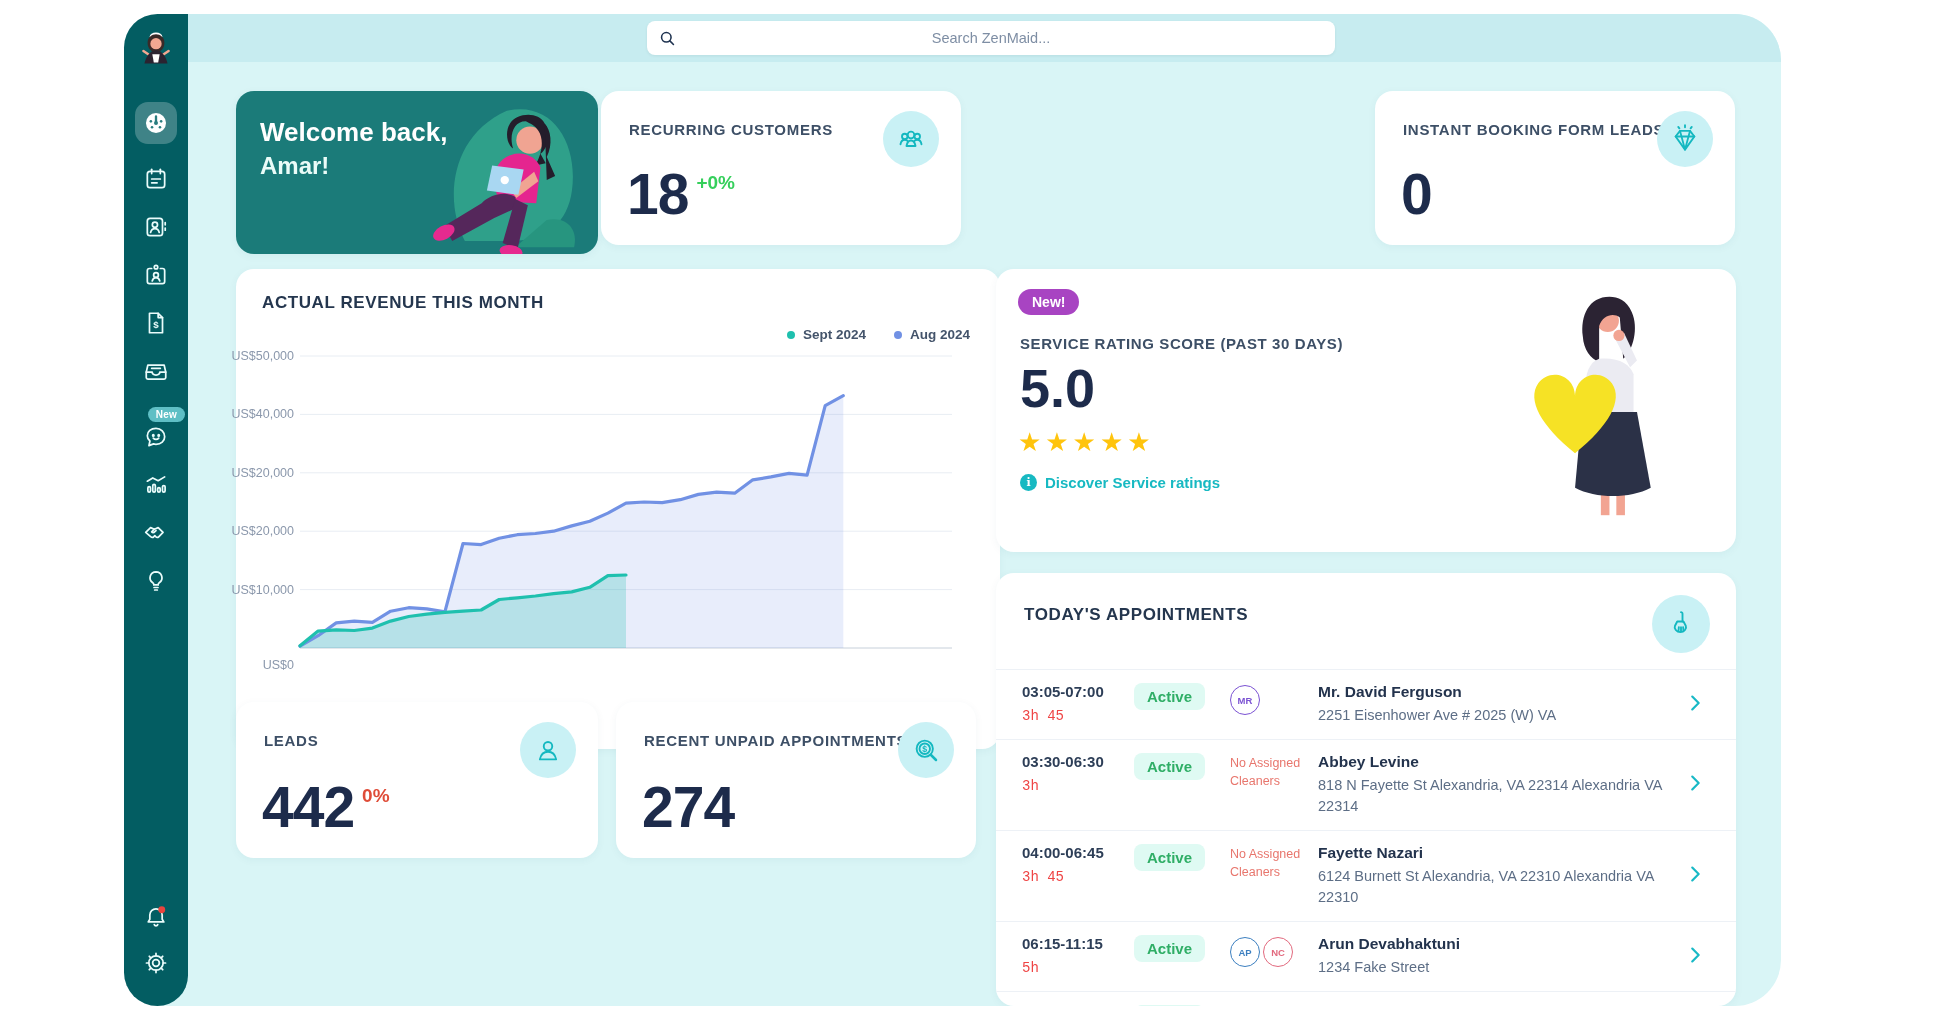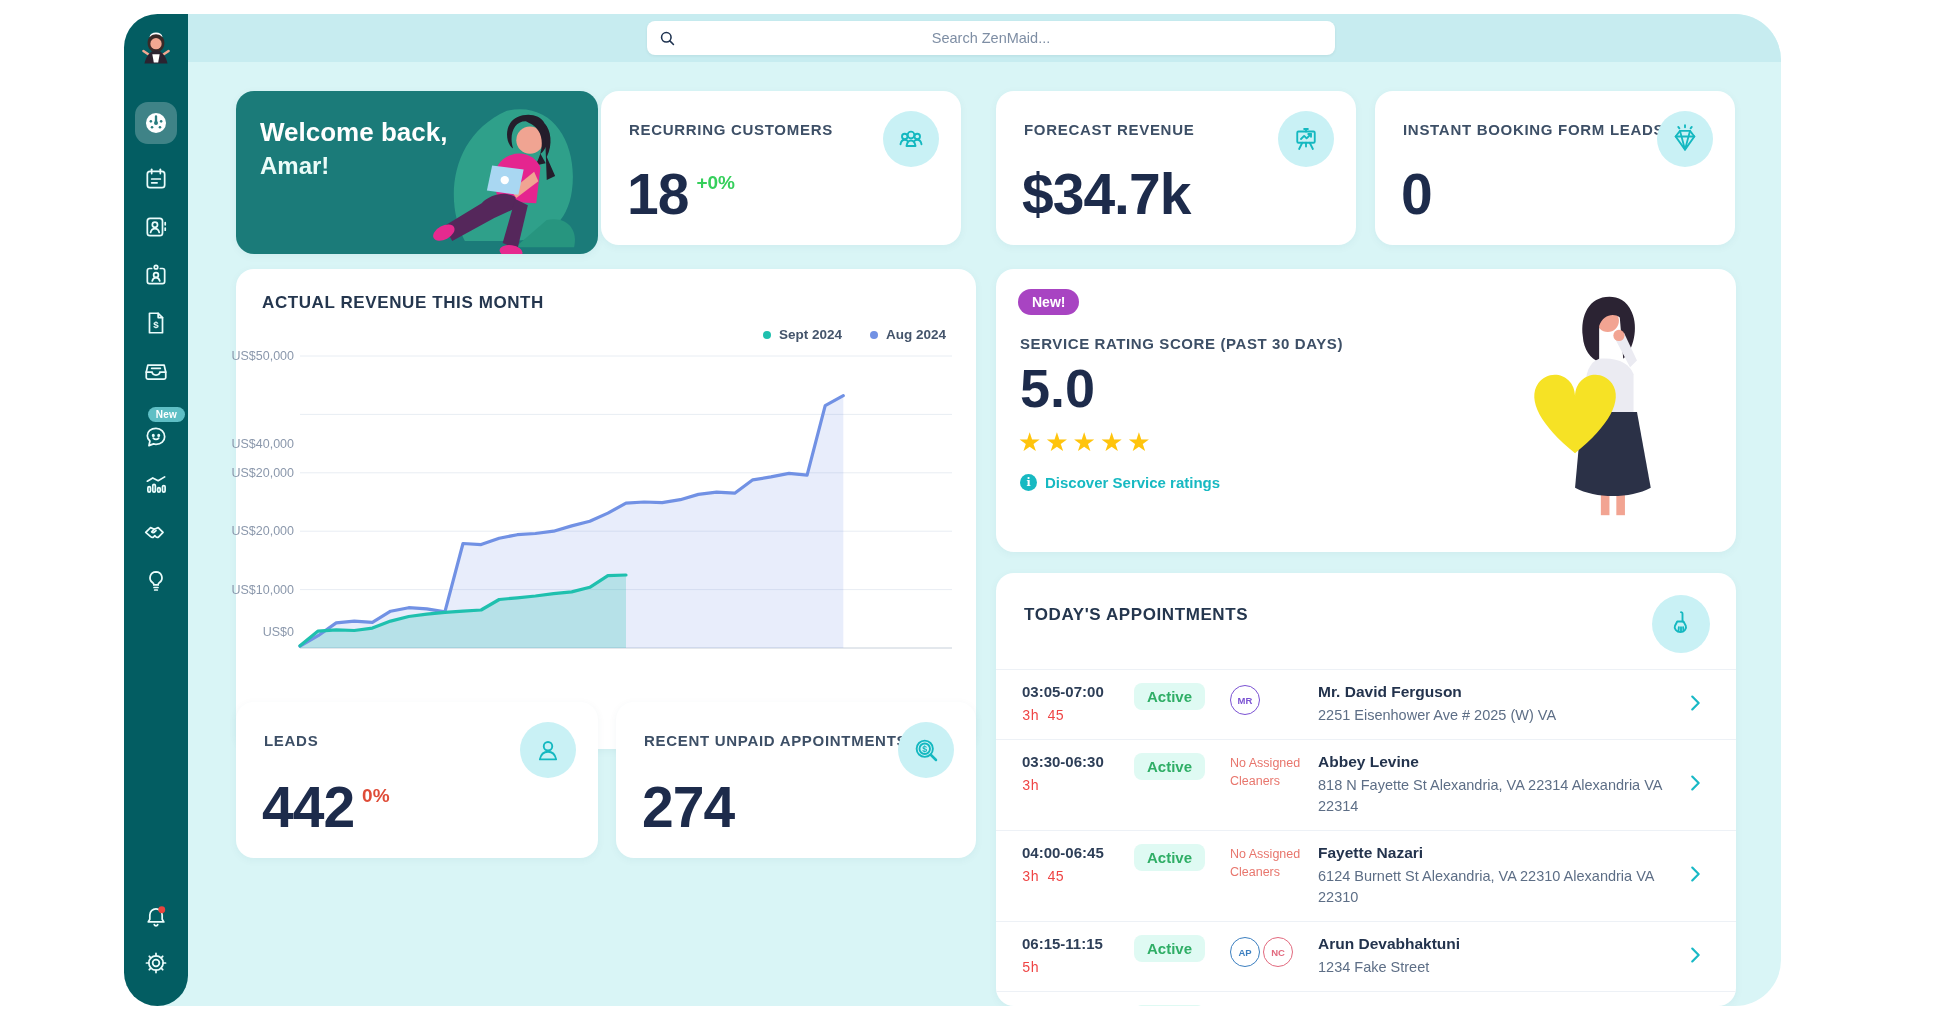--- a/index.html
+++ b/index.html
@@ -42,21 +42,21 @@
   .delta-flat{color:#df4c38;}
 
   
   .welcome{left:112px;top:77px;width:362px;height:163px;background:#1b7b79;overflow:hidden;}
   .welcome-text{position:absolute;left:24px;top:26px;z-index:2;}
   .welcome-line1{font-size:26px;font-weight:bold;color:#ffffff;text-align:center;}
   .welcome-line2{font-size:24px;font-weight:600;color:#eafcf8;margin-top:4px;}
   .welcome-illu{position:absolute;right:-6px;bottom:-8px;width:230px;height:168px;}
 
   
-  .chart-card{left:112px;top:255px;width:740px;height:480px;}
+  .chart-card{left:112px;top:255px;width:740px;height:480px;padding-left:24px;}
   .chart-title{position:absolute;left:26px;top:24px;font-size:17px;font-weight:bold;color:#24364e;letter-spacing:.6px;}
   .legend{position:absolute;right:30px;top:58px;display:flex;gap:28px;}
   .legend-item{display:flex;align-items:center;gap:8px;font-size:13.5px;font-weight:600;color:#44546b;cursor:pointer;}
   .legend-dot{width:8px;height:8px;border-radius:50%;display:inline-block;}
   .ylabels{position:absolute;left:0;top:87px;width:58px;height:292px;}
   .ylabel{position:absolute;right:0;font-size:12.5px;color:#8b98ac;white-space:nowrap;}
   .chart-svg{position:absolute;left:64px;top:87px;overflow:visible;}
 
   
   .rating-card{left:872px;top:255px;width:740px;height:283px;}
@@ -147,34 +147,20 @@
           <path d="M20.4 16.2c-.4-2.2-1.8-3.6-3.4-3.6-1 0-1.8.4-2.4 1.1"></path>
           <path d="M8.4 17.6c.5-2.9 1.9-4.4 3.6-4.4s3.1 1.5 3.6 4.4z"></path>
         </svg>
       </div>
       <div class="stat-value-row">
         <span class="stat-value">18</span>
         <span class="stat-delta delta-up">+0%</span>
       </div>
     </div>
 
-    <div class="card fore-card">
-      <div class="card-label">FORECAST REVENUE</div>
-      <div class="icon-circle">
-        <svg viewBox="0 0 24 24" fill="none" stroke="#14b8c0" stroke-width="1.5" stroke-linecap="round" stroke-linejoin="round">
-          <rect x="5" y="6" width="14" height="9" rx="1"></rect>
-          <path d="M10.5 4h3M12 4v2M12 15v3M9 15l-2.5 5M15 15l2.5 5"></path>
-          <polyline points="8,12 10.5,9.5 12.5,11.5 16,8"></polyline>
-          <path d="M13.8 8H16v2.2"></path>
-        </svg>
-      </div>
-      <div class="stat-value-row">
-        <span class="stat-value">$34.7k</span>
-      </div>
-    </div>
 
     <div class="card inst-card">
       <div class="card-label">INSTANT BOOKING FORM LEADS</div>
       <div class="icon-circle">
         <svg viewBox="0 0 24 24" fill="none" stroke="#14b8c0" stroke-width="1.5" stroke-linecap="round" stroke-linejoin="round">
           <path d="M8 5.5h8l3.5 4.5L12 20.5 4.5 10 Z"></path>
           <path d="M4.5 10h15M8 5.5 12 20.5M16 5.5 12 20.5"></path>
           <path d="M12 1v1.6M6.6 2.3l.9 1.2M17.4 2.3l-.9 1.2"></path>
         </svg>
       </div>
@@ -189,25 +175,25 @@
           <div class="legend-item">
             <span class="legend-dot" style="background: rgb(31, 192, 174);"></span>
             <span>Sept 2024</span>
           </div>
           <div class="legend-item">
             <span class="legend-dot" style="background: rgb(113, 145, 228);"></span>
             <span>Aug 2024</span>
           </div>
         </div>
       <div class="ylabels">
-          <div class="ylabel" style="top: 269px;">US$0</div>
+          <div class="ylabel" style="top: 302px;">US$0</div>
           <div class="ylabel" style="top: 226.6px;">US$10,000</div>
           <div class="ylabel" style="top: 168.2px;">US$20,000</div>
           <div class="ylabel" style="top: 109.8px;">US$20,000</div>
-          <div class="ylabel" style="top: 51.4px; margin-top: 30px;">US$40,000</div>
+          <div class="ylabel" style="top: 51.4px;">US$40,000</div>
           <div class="ylabel" style="top: -7px;">US$50,000</div>
         </div>
       <svg class="chart-svg" width="652" height="294" viewBox="0 0 652 294">
           <line x1="0" x2="652" y1="292" y2="292" stroke="#c7d0da" stroke-width="1"></line>
           <line x1="0" x2="652" y1="233.6" y2="233.6" stroke="#e8edf3" stroke-width="1"></line>
           <line x1="0" x2="652" y1="175.2" y2="175.2" stroke="#e8edf3" stroke-width="1"></line>
           <line x1="0" x2="652" y1="116.80000000000001" y2="116.80000000000001" stroke="#e8edf3" stroke-width="1"></line>
           <line x1="0" x2="652" y1="58.400000000000006" y2="58.400000000000006" stroke="#e8edf3" stroke-width="1"></line>
           <line x1="0" x2="652" y1="0" y2="0" stroke="#e8edf3" stroke-width="1"></line>
           <path d="M0,292 L0.0,290.2 L18.1,279.7 L36.2,266.9 L54.3,265.1 L72.4,266.3 L90.6,255.2 L108.7,251.7 L126.8,252.9 L144.9,255.8 L163.0,187.5 L181.1,188.6 L199.2,182.2 L217.3,178.7 L235.4,177.5 L253.6,175.2 L271.7,169.9 L289.8,165.3 L307.9,157.1 L326.0,147.2 L344.1,146.0 L362.2,146.6 L380.3,143.7 L398.4,138.4 L416.6,136.1 L434.7,137.2 L452.8,123.8 L470.9,120.9 L489.0,117.4 L507.1,119.1 L525.2,49.6 L543.3,39.7 L543.3,292 Z" fill="#7191e4" fill-opacity="0.16"></path>

